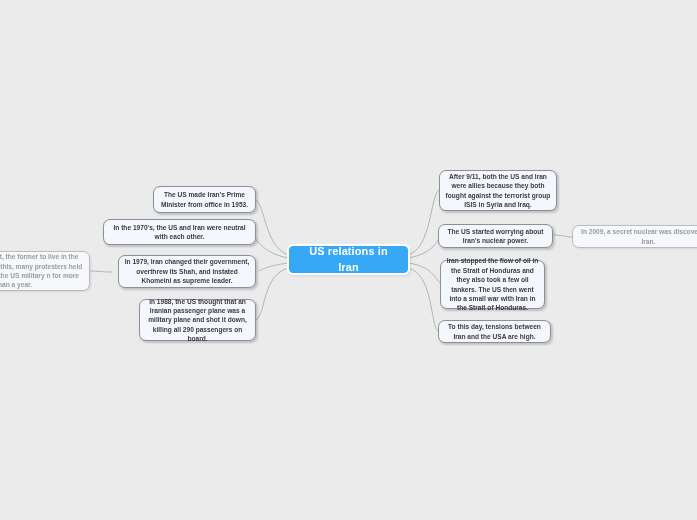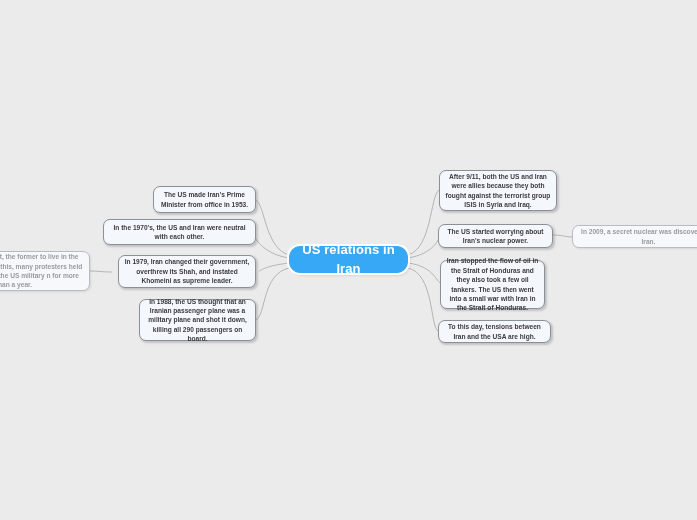--- a/index.html
+++ b/index.html
@@ -51,24 +51,24 @@
   }
 
   .node-text {
     display: block;
     width: 100%;
   }
 
   .node.root {
     background: #36a8f5;
     border: 1px solid #36a8f5;
-    border-radius: 11px;
+    border-radius: 4px;
     box-shadow: 0 0 0 2px #ffffff, 1.5px 2px 3px rgba(110,110,115,0.30);
     color: #ffffff;
-    font-size: 13px;
+    font-size: 11px;
     font-weight: bold;
     letter-spacing: 0.1px;
     padding: 8px 10px;
   }
 
   .node.faded {
     color: #9a9ba0;
     background: #f6f8fb;
     border-color: #b9bcc2;
     box-shadow: 1px 1px 2px rgba(140,140,145,0.22);

